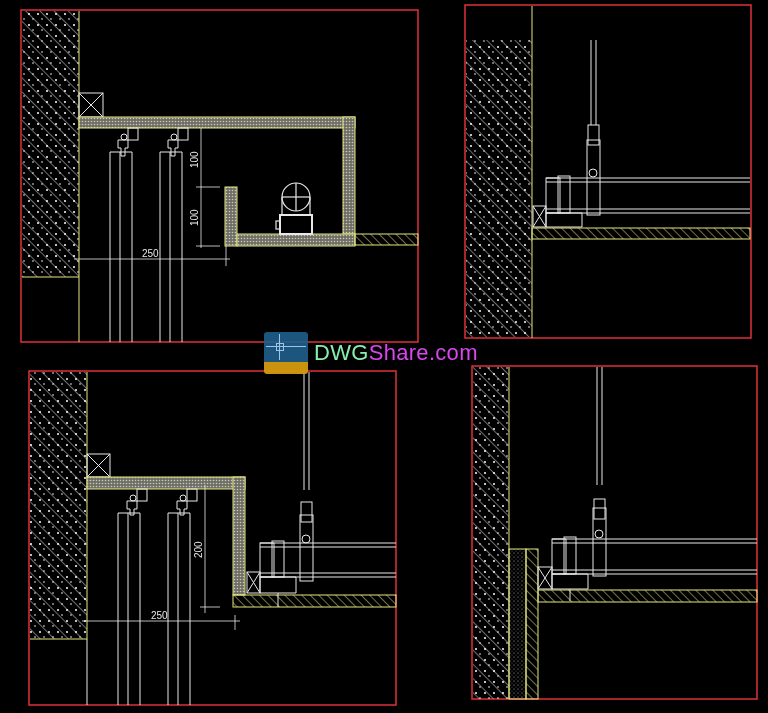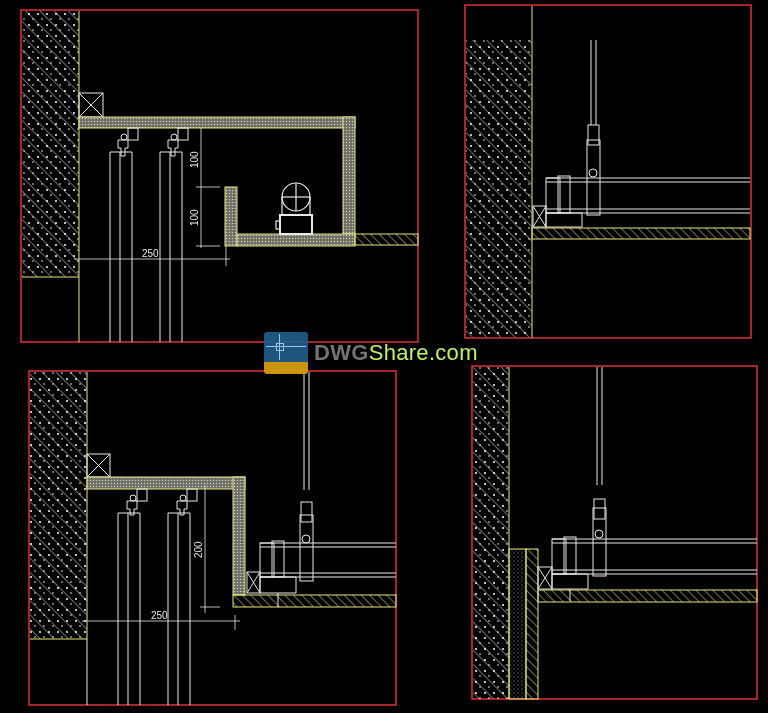--- a/index.html
+++ b/index.html
@@ -7,22 +7,22 @@
   .canvas { position:absolute; left:0; top:0; width:748px; height:713px; }
   .panel { position:absolute; }
   .wm { position:absolute; left:264px; top:332px; height:42px; display:flex; align-items:center; }
   .wm-logo { width:44px; height:42px; position:relative; border-radius:3px; overflow:hidden; }
   .wm-logo .top { position:absolute; left:0; top:0; width:44px; height:30px; background:#1f5f8c; opacity:.9; }
   .wm-logo .bot { position:absolute; left:0; top:30px; width:44px; height:12px; background:#d49a10; opacity:.95; }
   .wm-logo .cross-v { position:absolute; left:15px; top:2px; width:1px; height:26px; background:#9cc6e6; }
   .wm-logo .cross-h { position:absolute; left:2px; top:14px; width:40px; height:1px; background:#9cc6e6; }
   .wm-logo .sq { position:absolute; left:12px; top:11px; width:6px; height:6px; border:1px solid #9cc6e6; }
   .wm-text { font-size:22px; letter-spacing:0.3px; margin-left:6px; line-height:42px; }
-  .wm-dwg { color:#737373; font-weight:bold; }
-  .wm-rest { color:#bef264;margin-top:24px; }
+  .wm-dwg { color:#86efac; font-weight:normal; }
+  .wm-rest { color:#d946ef;margin-top:24px; }
   text { font-family:"Liberation Sans", sans-serif; }
 </style>
 </head>
 <body>
 
 <div class="canvas">
 
   <svg class="panel" style="left:0;top:0" width="430" height="350" viewBox="0 0 430 350">
     <defs>
       <pattern id="hatch1" width="10" height="10" patternUnits="userSpaceOnUse" patternTransform="rotate(-45)">

